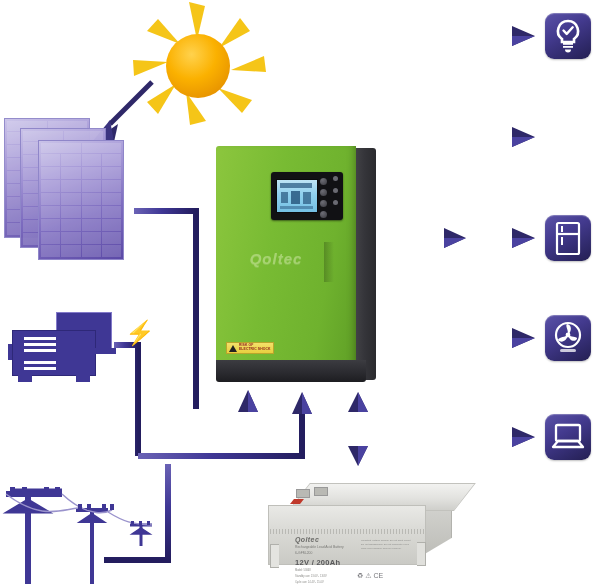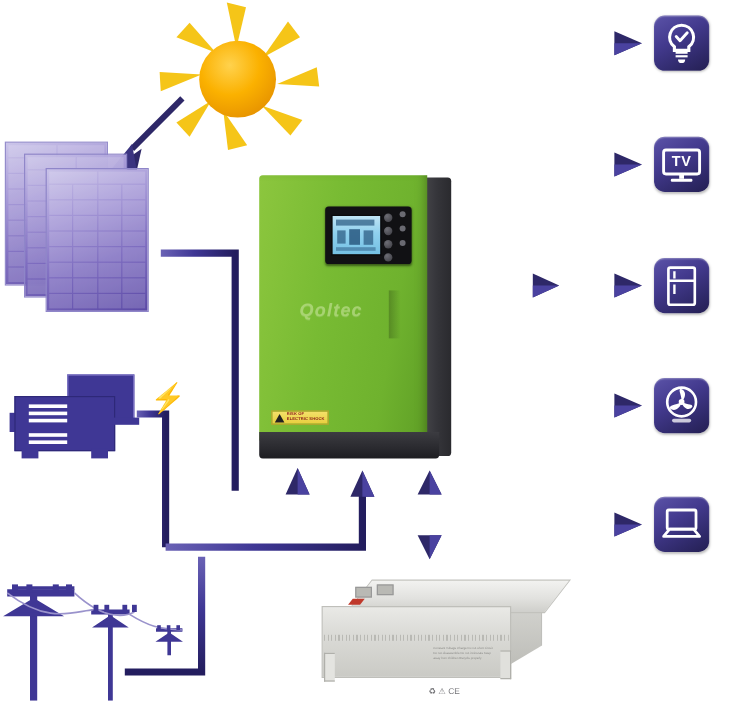--- a/index.html
+++ b/index.html
@@ -417,48 +417,50 @@
   <div class="battery">
     <div class="bat-right"></div>
     <div class="bat-top"></div>
     <div class="term t1"></div>
     <div class="term t2"></div>
     <div class="term-red"></div>
     <div class="bat-front">
       <div class="bat-rib"></div>
       <div class="bat-handle"></div>
       <div class="bat-handle2"></div>
+      <div class="bat-label">
+        <div class="bl-brand">Qoltec</div>
+        <div class="bl-sub">Rechargeable Lead Acid Battery</div>
+        <div class="bl-sub">6-GFM-200</div>
+        <div class="bl-spec">12V / 200Ah</div>
+        <div class="bl-fine">Model: 53068</div>
+        <div class="bl-fine">Standby use: 13.6V - 13.8V</div>
+        <div class="bl-fine">Cycle use: 14.4V - 15.0V</div>
+
+      </div>
       <div class="bl-right">Constant Voltage Charge
 Do not short circuit
 Do not disassemble
 Do not incinerate
 Keep away from children
 Recycle properly</div>
       <div class="bat-marks">♻  ⚠  CE</div>
     </div>
   </div>
 
   <div class="tile" style="left:545px;top:13px">
     <svg width="46" height="46" viewBox="0 0 46 46">
       <path d="M23 8 a10 10 0 0 0 -6 18 v3 h12 v-3 a10 10 0 0 0 -6 -18 z" fill="none" stroke="#ffffff" stroke-width="2.6"></path>
       <path d="M18.5 17.5 l3.2 3.4 l6-6.6" fill="none" stroke="#ffffff" stroke-width="2.4" stroke-linecap="round" stroke-linejoin="round"></path>
       <rect x="18" y="30" width="10" height="1.8" fill="#ffffff"></rect>
       <rect x="18" y="33" width="10" height="1.8" fill="#ffffff"></rect>
       <path d="M20 36.5 h6 a3 3 0 0 1 -6 0 z" fill="#ffffff"></path>
     </svg>
   </div>
 
-  <div class="tile" style="left:545px;top:114px">
-    <svg width="46" height="46" viewBox="0 0 46 46">
-      <rect x="8" y="11" width="30" height="20" rx="2" fill="none" stroke="#ffffff" stroke-width="2.4"></rect>
-      <rect x="21" y="31" width="4" height="4" fill="#ffffff"></rect>
-      <rect x="14" y="35" width="18" height="2.4" rx="1" fill="#ffffff"></rect>
-    </svg>
-    <div class="tv-text">TV</div>
-  </div>
 
   <div class="tile" style="left:545px;top:215px">
     <svg width="46" height="46" viewBox="0 0 46 46">
       <rect x="12" y="8" width="22" height="31" rx="1.5" fill="none" stroke="#ffffff" stroke-width="2.2"></rect>
       <line x1="12" y1="19" x2="34" y2="19" stroke="#ffffff" stroke-width="2.2"></line>
       <line x1="17" y1="11" x2="17" y2="17" stroke="#ffffff" stroke-width="2"></line>
       <line x1="17" y1="22" x2="17" y2="30" stroke="#ffffff" stroke-width="2"></line>
     </svg>
   </div>
 

